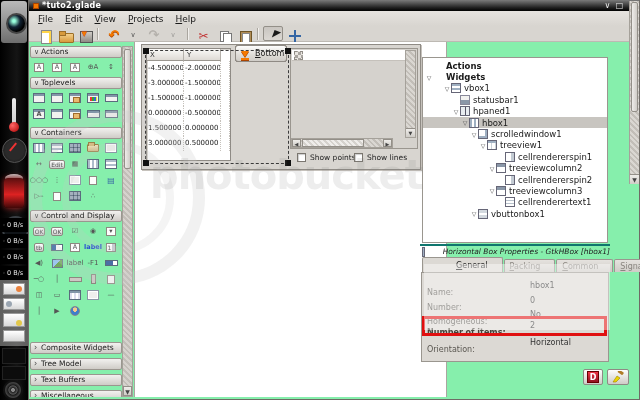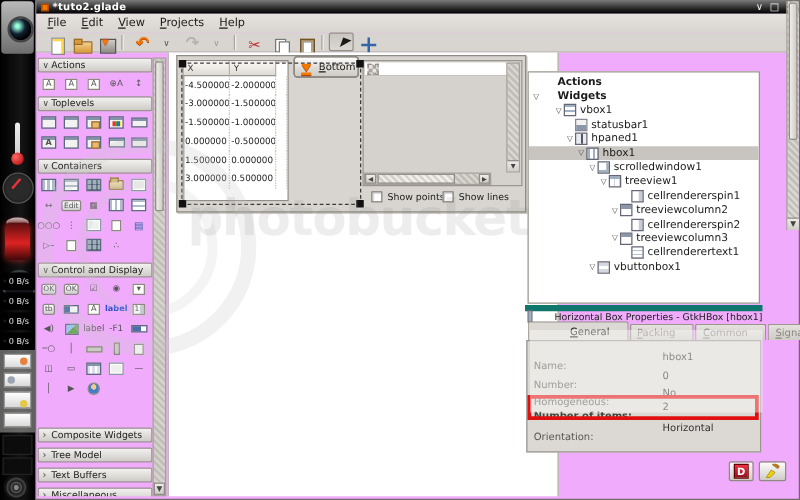--- a/index.html
+++ b/index.html
@@ -28,21 +28,21 @@
   #net1{top:218px}#net2{top:234px}#net3{top:250px}#net4{top:266px}
   .thumbs{top:280px;height:66px;background:rgba(190,190,188,.5);}
   .thumb{position:absolute;left:3px;width:22px;height:12px;background:linear-gradient(#fff,#d8d8d8);border:1px solid #999;}
   .thumb i{position:absolute;right:2px;top:2px;width:6px;height:6px;border-radius:50%;display:block;}
   .tray{top:348px;height:16px;background:#0c0c0c;border:1px solid #222;margin:0 2px;width:24px;}
   .tray2{top:366px;height:14px;background:#0c0c0c;border:1px solid #222;margin:0 2px;width:24px;}
   .spk{top:380px;height:20px;}
   .spk::before{content:"";position:absolute;left:3px;top:0;width:20px;height:20px;border-radius:50%;background:radial-gradient(circle,#888 12%,#222 16%,#555 30%,#1a1a1a 36%,#444 52%,#111 60%);}
 
   
-  #app{position:absolute;left:28px;top:0;width:612px;height:400px;background:#f0abfc;box-shadow:inset 0 0 0 1px #6f6b66;}
+  #app{position:absolute;left:28px;top:0;width:612px;height:400px;background:#86efac;box-shadow:inset 0 0 0 1px #6f6b66;}
 
   #titlebar{position:absolute;left:1px;top:0;right:1px;height:11px;background:linear-gradient(#7a7a7a,#1f1f1f 70%,#000);display:flex;align-items:center;}
   #appicon{width:6px;height:6px;background:#f57900;border:1px solid #a40;margin:0 3px 0 4px;}
   #wtitle{color:#fff;font-size:8px;font-weight:bold;line-height:11px;letter-spacing:.2px;}
   #wcontrols{position:absolute;right:3px;top:0;display:flex;gap:3px;}
   .wc{color:#eee;font-size:8px;line-height:11px;width:9px;text-align:center;cursor:default;}
 
   #menubar{position:absolute;left:1px;top:11px;right:1px;height:15px;background:linear-gradient(#e6e3df,#d8d5d0);display:flex;align-items:center;padding-left:3px;}
   .mitem{font-size:9px;color:#1a1a1a;padding:1px 6px;}
   .mitem u{text-decoration:underline;}
@@ -165,21 +165,21 @@
   .trow .i-treeview{border:1px solid #667;background:linear-gradient(#9fb0c2 0 2px,rgba(0,0,0,0) 2px),repeating-linear-gradient(90deg,#fff 0 3px,#ccd4dc 3px 4px);}
   .trow .i-column{border:1px solid #667;background:linear-gradient(#8a97a8 0 3px,#fff 3px);}
   .trow .i-cellspin{border:1px solid #667;background:#fff;box-shadow:inset -3px 0 0 #c3cbd3;}
   .trow .i-celltext{border:1px solid #667;background:repeating-linear-gradient(#fff 0 2px,#b8c2cc 2px 3px);}
   .trow .i-vbuttonbox{border:1px solid #667;background:repeating-linear-gradient(#d3d9df 0 3px,#fff 3px 5px);}
   #tscroll{position:absolute;right:1px;top:1px;width:10px;height:183px;background:repeating-linear-gradient(45deg,#dad7d2 0 2px,#c2beb8 2px 4px);border-left:1px solid #a5a19a;}
   #tscroll .thumbv{position:absolute;left:1px;top:1px;width:7px;height:110px;background:linear-gradient(90deg,#efedea,#cfccc7);border:1px solid #938f88;border-radius:2px;}
   #tscroll .sarrow{position:absolute;left:0;bottom:0;width:9px;height:10px;font-size:6px;color:#444;text-align:center;line-height:9px;background:linear-gradient(#efedea,#cfccc7);border-top:1px solid #938f88;}
 
   
-  #phead{position:absolute;left:392px;top:244px;width:190px;height:13px;display:flex;align-items:center;gap:18px;padding-left:2px;border-top:5px solid #0f766e;}
+  #phead{position:absolute;left:392px;top:244px;width:190px;height:13px;display:flex;align-items:center;gap:18px;padding-left:2px;border-top:2px solid #0f766e;font-style:italic;}
   #pheadicon{width:10px;height:10px;border:1px solid #667;background:repeating-linear-gradient(90deg,#9fb0c2 0 2px,#fff 2px 4px);}
   #pheadtext{font-size:7.5px;color:#222;white-space:nowrap;}
   #ptabs{position:absolute;left:394px;top:257px;height:15px;display:flex;align-items:flex-end;}
   .tab{height:13px;border:1px solid #9a968f;border-bottom:none;border-radius:2px 2px 0 0;background:linear-gradient(#e5e2de,#cfccc7);padding:0 5px;display:flex;align-items:center;margin-right:1px;}
   .tab .tabl{font-size:8px;color:#8a8680;}
   .tab.active{height:15px;background:#dcd9d4;}
   .tab.active .tabl{color:#1a1a1a;margin-left:28px;}
   .tab .tabl u{text-decoration:underline;}
   .tab .icn-slot{width:9px;height:9px;margin:0;}
   #pform{position:absolute;left:393px;top:272px;width:188px;height:90px;border:1px solid #9a968f;background:#dcd9d4;}

